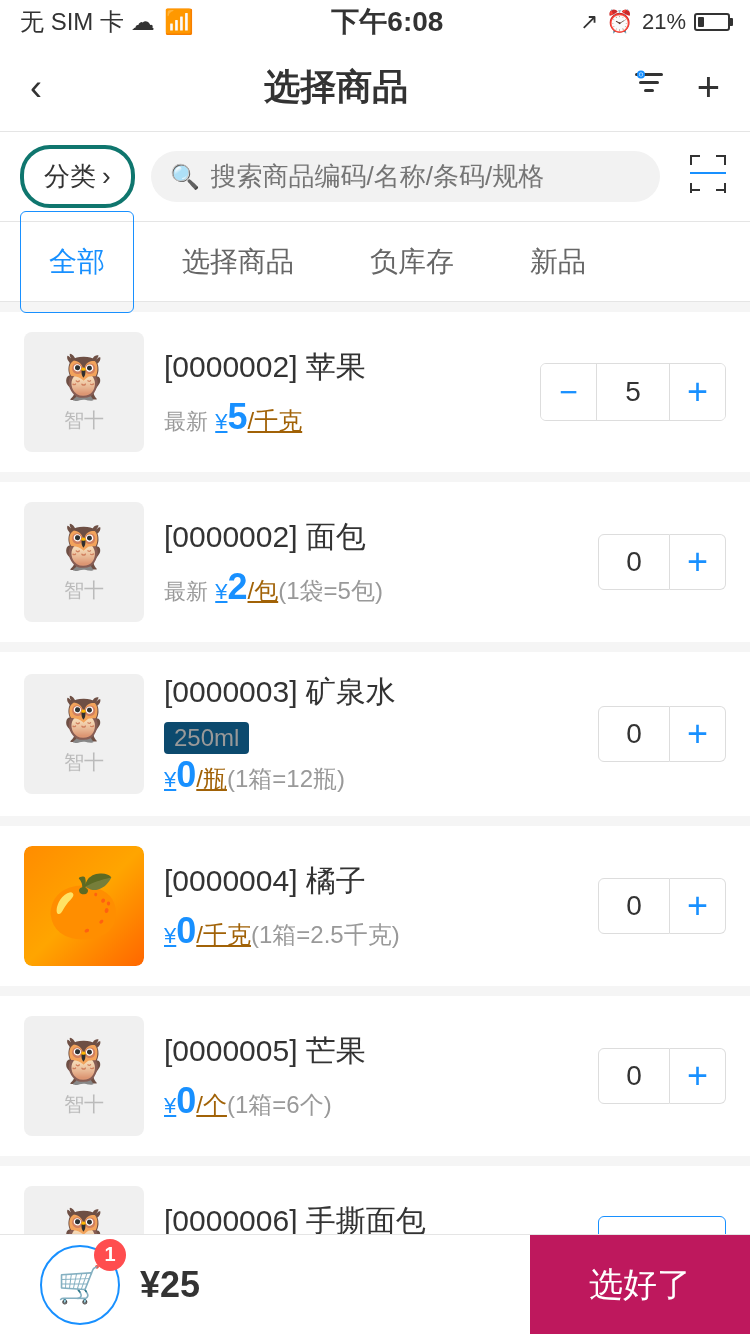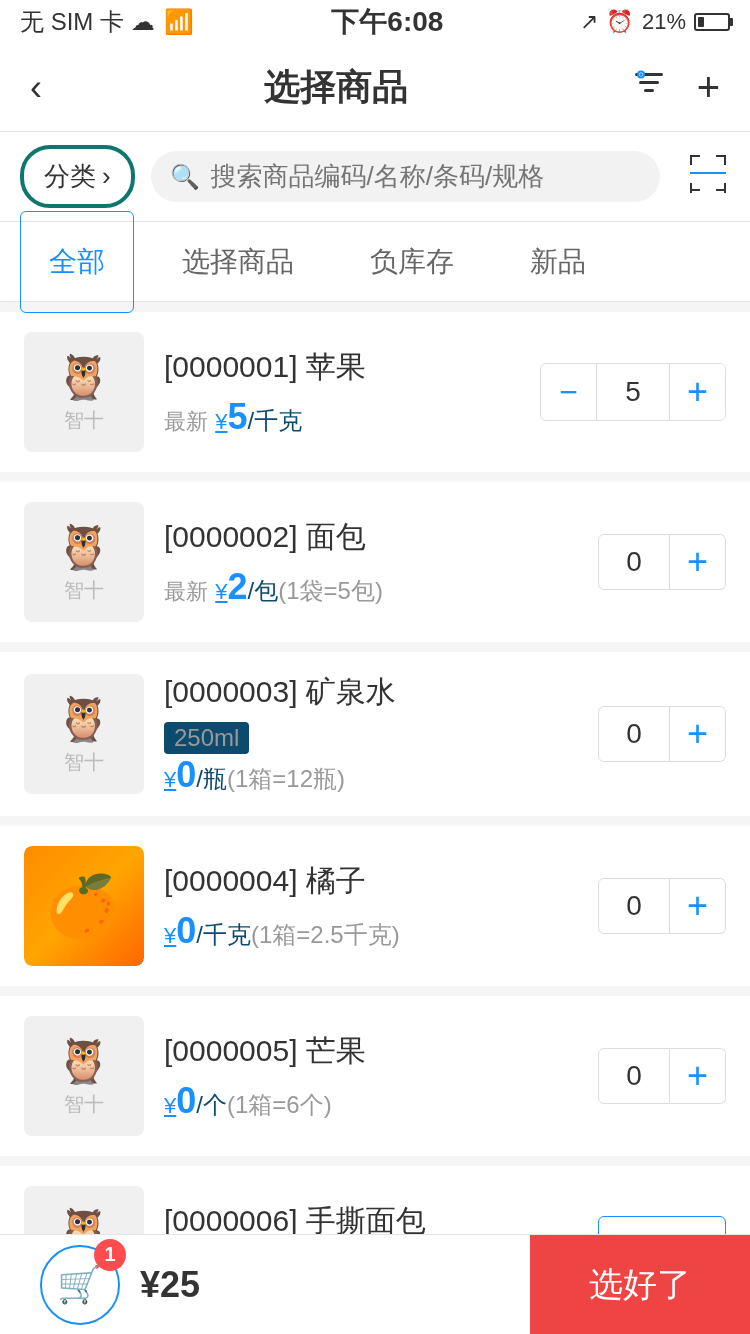--- a/index.html
+++ b/index.html
@@ -135,21 +135,21 @@
     .owl-icon { font-size: 44px; margin-bottom: 4px; }
     .owl-text { font-size: 20px; color: #bbb; }
 
     .product-info { flex: 1; }
     .product-name { font-size: 30px; color: #333; margin-bottom: 8px; font-weight: 500; }
     .product-spec { font-size: 24px; color: #999; background: #0c4a6e; display: inline-block; padding: 2px 10px; border-radius: 4px; }
     .product-price { font-size: 26px; color: #333; }
     .price-label { font-size: 22px; color: #999; }
     .price-currency { font-size: 22px; color: #1890ff; text-decoration: underline; }
     .price-num { font-size: 36px; color: #1890ff; font-weight: 600; }
-    .price-unit { font-size: 24px; color: #0c4a6e; }
+    .price-unit { font-size: 24px; color: #a16207; text-decoration: underline; }
     .price-note { font-size: 24px; color: #999; }
 
     .qty-control {
       display: flex; align-items: center; gap: 0;
       border: 1.5px solid #ddd; border-radius: 6px; overflow: hidden;
     }
     .qty-btn {
       width: 56px; height: 56px;
       display: flex; align-items: center; justify-content: center;
       font-size: 32px; color: #1890ff;
@@ -220,21 +220,21 @@
     .cart-badge {
       position: absolute; top: -8px; right: -8px;
       background: #ff4d4f; color: #fff;
       border-radius: 50%; width: 32px; height: 32px;
       display: flex; align-items: center; justify-content: center;
       font-size: 20px; font-weight: 600;
     }
     .total-price { font-size: 36px; font-weight: 700; color: #333; }
     .confirm-btn {
       width: 220px; height: 100px;
-      background: #ef4444; color: #fff;
+      background: #be185d; color: #fff;
       border: none; font-size: 34px; font-weight: 500;
       cursor: pointer; display: flex; align-items: center; justify-content: center;
     }
 
     
     .orange-img {
       background: linear-gradient(135deg, #ff8c00, #ffa500, #ff6600);
       border-radius: 8px;
       width: 120px; height: 120px;
       display: flex; align-items: center; justify-content: center;
@@ -313,21 +313,21 @@
 <div class="product-list">
 
   <div class="product-item">
     <div class="product-img">
       <div class="owl-placeholder">
         <div class="owl-icon">🦉</div>
         <div class="owl-text">智十</div>
       </div>
     </div>
     <div class="product-info">
-      <div class="product-name">[0000001] 苹果</div>
+      <div class="product-name">[0000002] 苹果</div>
       <div class="product-price">
         <span class="price-label">最新</span>
         <span class="price-currency">¥</span><span class="price-num">5</span><span class="price-unit">/千克</span>
       </div>
     </div>
     <div class="qty-control">
       <button class="qty-btn qty-minus">−</button>
       <input class="qty-input" type="text" value="5" style="">
       <button class="qty-plus-btn">+</button>
     </div>

